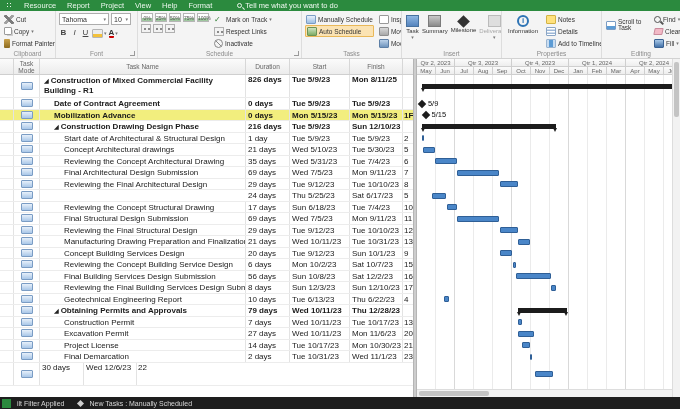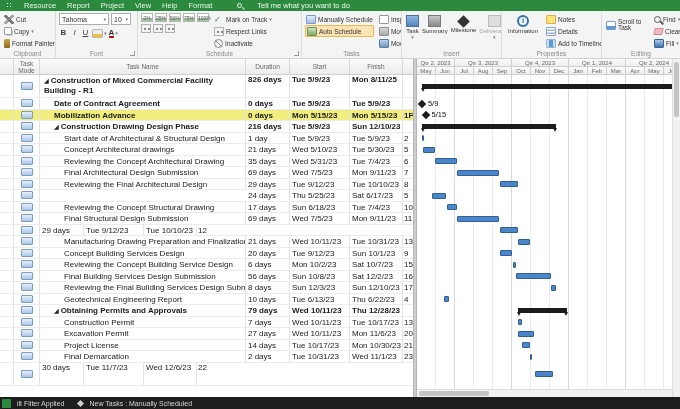--- a/index.html
+++ b/index.html
@@ -3,21 +3,21 @@
 <meta charset="utf-8">
 <style>
   *{box-sizing:border-box;margin:0;padding:0;}
   html,body{width:680px;height:409px;overflow:hidden;background:#fff;}
   .app{position:absolute;top:0;left:0;width:680px;height:409px;font-family:"Liberation Sans",sans-serif;overflow:hidden;background:#fff;color:#222;}
 
   
   .tabstrip{position:absolute;left:0;top:0;width:100%;height:11px;background:#2b8a3e;display:flex;align-items:center;gap:11px;padding:0 6px;}
   .grid9{width:7px;height:7px;background-image:radial-gradient(#e8f5e9 0.8px,transparent 1px);background-size:3px 3px;flex:0 0 auto;}
   .rtab{color:#eaf6ec;font-size:7.5px;line-height:11px;white-space:nowrap;}
-  .tellme{display:flex;align-items:center;gap:15px;color:#f0f9f1;font-size:7.5px;margin-left:14px;white-space:nowrap;}
+  .tellme{display:flex;align-items:center;gap:3px;color:#f0f9f1;font-size:7.5px;margin-left:14px;white-space:nowrap;}
   .lens{width:5px;height:5px;border:1px solid #e8f5e9;border-radius:50%;position:relative;flex:0 0 auto;}
   .lens::after{content:"";position:absolute;left:4px;top:4px;width:3px;height:1px;background:#e8f5e9;transform:rotate(45deg);}
 
   
   .ribbon{position:absolute;left:0;top:11px;width:100%;height:48px;background:#f4f4f4;border-bottom:1px solid #d2d2d2;display:flex;overflow:hidden;}
   .rgroup{position:relative;border-right:1px solid #ddd;padding:2px 2px 10px 3px;flex:0 0 auto;overflow:hidden;}
   .glabel{position:absolute;left:0;right:0;bottom:1px;text-align:center;font-size:6.5px;color:#8c8c8c;white-space:nowrap;}
   .launcher{position:absolute;right:2px;bottom:2px;width:5px;height:5px;border-right:1px solid #9a9a9a;border-bottom:1px solid #9a9a9a;}
   .sbtn{display:flex;align-items:center;gap:2px;height:12px;font-size:6.5px;color:#333;white-space:nowrap;padding:0 1px;}
   .caret{font-size:5px;color:#777;line-height:1;}
@@ -452,20 +452,21 @@
         <div class="tc tc-dur">69 days</div>
         <div class="tc tc-start">Wed 7/5/23</div>
         <div class="tc tc-fin">Mon 9/11/23</div>
         <div class="tc tc-pred">11</div>
       </div>
       <div class="trow" style="height: 11.5px;">
         <div class="tc tc-ind"></div>
         <div class="tc tc-mode">
           <div class="modeicon"></div>
         </div>
+        <div class="tc tc-name" style="padding-left: 24px;"><span>Reviewing the Final Structural Design</span></div>
         <div class="tc tc-dur">29 days</div>
         <div class="tc tc-start">Tue 9/12/23</div>
         <div class="tc tc-fin">Tue 10/10/23</div>
         <div class="tc tc-pred">12</div>
       </div>
       <div class="trow" style="height: 11.5px;">
         <div class="tc tc-ind"></div>
         <div class="tc tc-mode">
           <div class="modeicon"></div>
         </div>
@@ -584,21 +585,20 @@
         <div class="tc tc-start">Tue 10/31/23</div>
         <div class="tc tc-fin">Wed 11/1/23</div>
         <div class="tc tc-pred">23</div>
       </div>
       <div class="trow tall" style="height: 23px;">
         <div class="tc tc-ind"></div>
         <div class="tc tc-mode">
           <div class="modeicon"></div>
         </div>
         <div class="tc tc-dur">30 days</div>
-        <div class="tc tc-start">Tue 11/7/23</div>
         <div class="tc tc-fin">Wed 12/6/23</div>
         <div class="tc tc-pred">22</div>
       </div>
     </div>
 
   <div class="splitter"></div>
 
   <div id="chart">
     <div id="chart-q">
         <div class="qcell" style="width: 38px;">Qtr 2, 2023</div>

